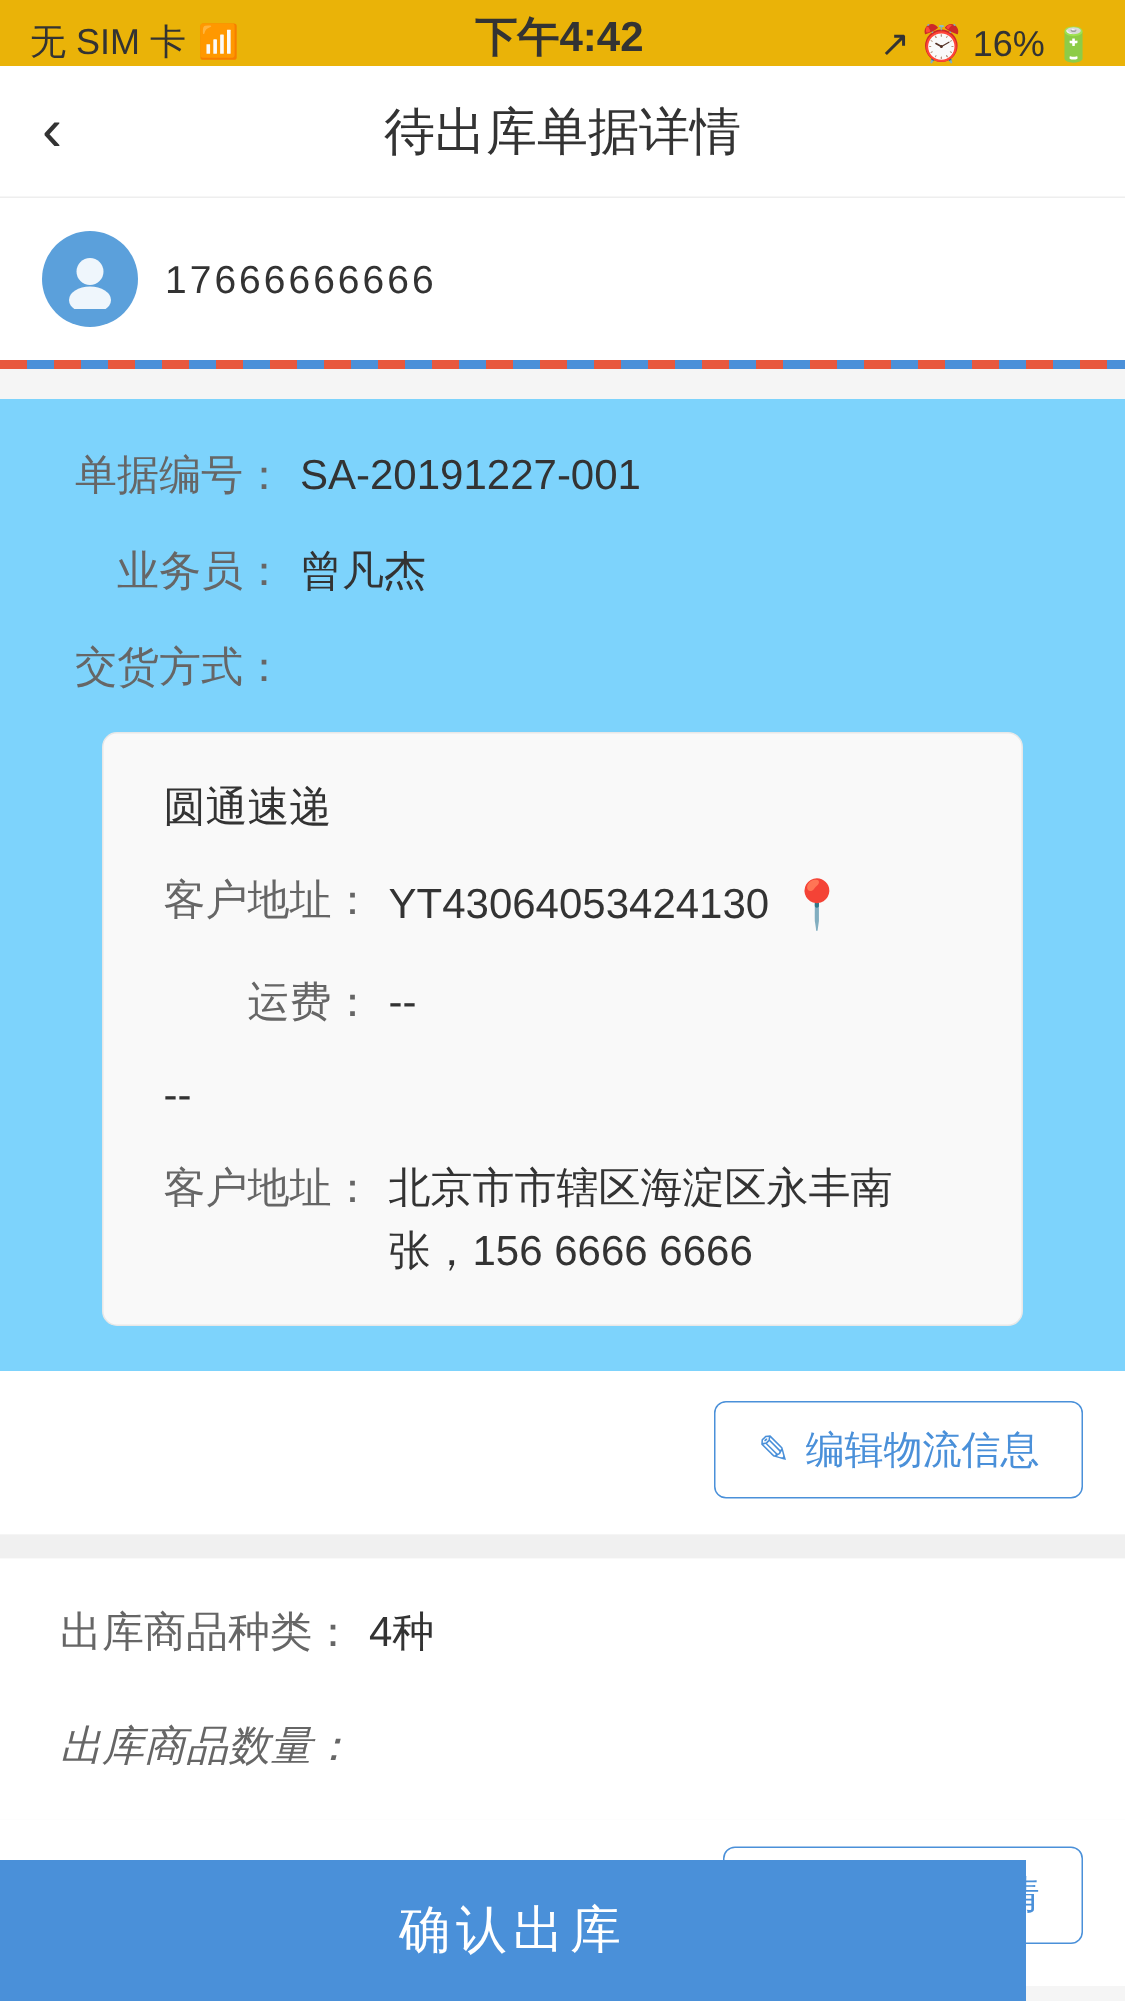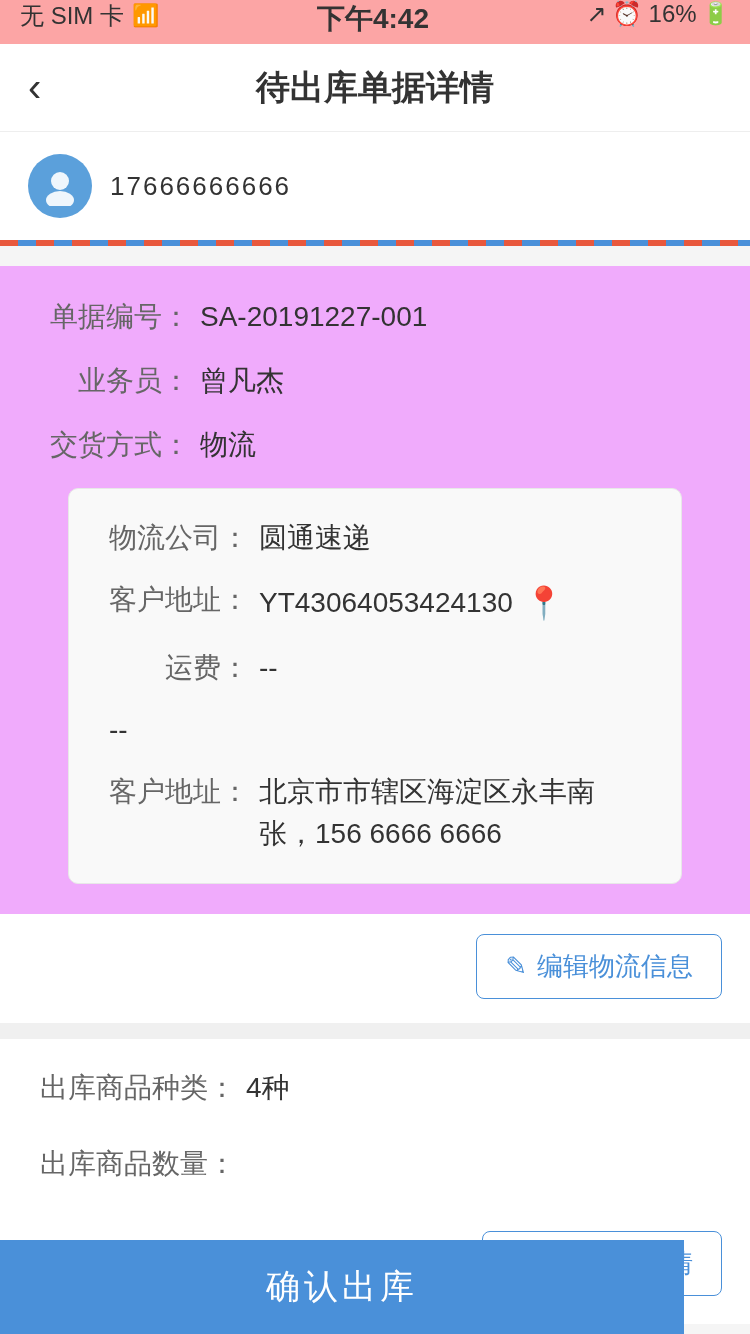--- a/index.html
+++ b/index.html
@@ -10,23 +10,23 @@
       font-family: -apple-system, "PingFang SC", "Helvetica Neue", Arial, sans-serif;
       background: #f5f5f5;
       font-size: 28px;
       color: #333;
     }
 
     
     .status-bar {
       width: 750px;
       height: 44px;
-      background: #fca5a5;
-      display: flex;
-      align-items: flex-start;
+      background: #eab308;
+      display: flex;
+      align-items: flex-end;
       justify-content: space-between;
       padding: 0 20px;
       font-size: 24px;
       font-weight: 500;
     }
     .status-left { display: flex; align-items: center; gap: 8px; }
     .status-center { font-size: 28px; font-weight: 600; }
     .status-right { display: flex; align-items: center; gap: 6px; font-size: 24px; }
     .wifi-icon { font-size: 22px; }
 
@@ -43,21 +43,21 @@
     }
     .nav-back {
       position: absolute;
       left: 28px;
       font-size: 40px;
       color: #333;
       cursor: pointer;
     }
     .nav-title {
       font-size: 34px;
-      font-weight: 700;
+      font-weight: 400;
       color: #333;
     }
 
     
     .dashed-divider {
       width: 100%;
       height: 6px;
       background: repeating-linear-gradient(
         90deg,
         #e8583d 0px, #e8583d 18px,
@@ -87,21 +87,21 @@
     .customer-avatar svg { width: 40px; height: 40px; }
     .customer-phone {
       font-size: 26px;
       font-weight: 500;
       color: #333;
       letter-spacing: 2px;
     }
 
     
     .info-section {
-      background: #f0abfc;
+      background: #7dd3fc;
       margin-top: 20px;
       padding: 30px 40px 30px 40px;
     }
     .info-row {
       display: flex;
       align-items: flex-start;
       margin-bottom: 22px;
       font-size: 28px;
       line-height: 1.5;
     }
@@ -192,21 +192,21 @@
     .goods-section {
       background: #fff;
       padding: 30px 40px;
     }
     .goods-row {
       display: flex;
       align-items: center;
       margin-bottom: 38px;
       font-size: 28px;
     }
-    .goods-row:last-child { margin-bottom: 0; }
+    .goods-row:last-child { margin-bottom: 0; font-style: italic; }
     .goods-label {
       color: #666;
       min-width: 175px;
       text-align: right;
       flex-shrink: 0;
     }
     .goods-value {
       color: #333;
       flex: 1;
       padding-left: 10px;
@@ -306,26 +306,24 @@
     <div class="info-row">
       <span class="info-label">单据编号：</span>
       <span class="info-value">SA-20191227-001</span>
     </div>
     <div class="info-row">
       <span class="info-label">业务员：</span>
       <span class="info-value">曾凡杰</span>
     </div>
     <div class="info-row">
       <span class="info-label">交货方式：</span>
-      <span class="info-value">物流</span>
     </div>
 
     <div class="logistics-card">
       <div class="logistics-row">
-        <span class="logistics-label">物流公司：</span>
         <span class="logistics-value">圆通速递</span>
       </div>
       <div class="logistics-row">
         <span class="logistics-label">客户地址：</span>
         <span class="logistics-value">
           <span>YT43064053424130</span>
           <span class="location-icon">📍</span>
         </span>
       </div>
       <div class="logistics-row">

